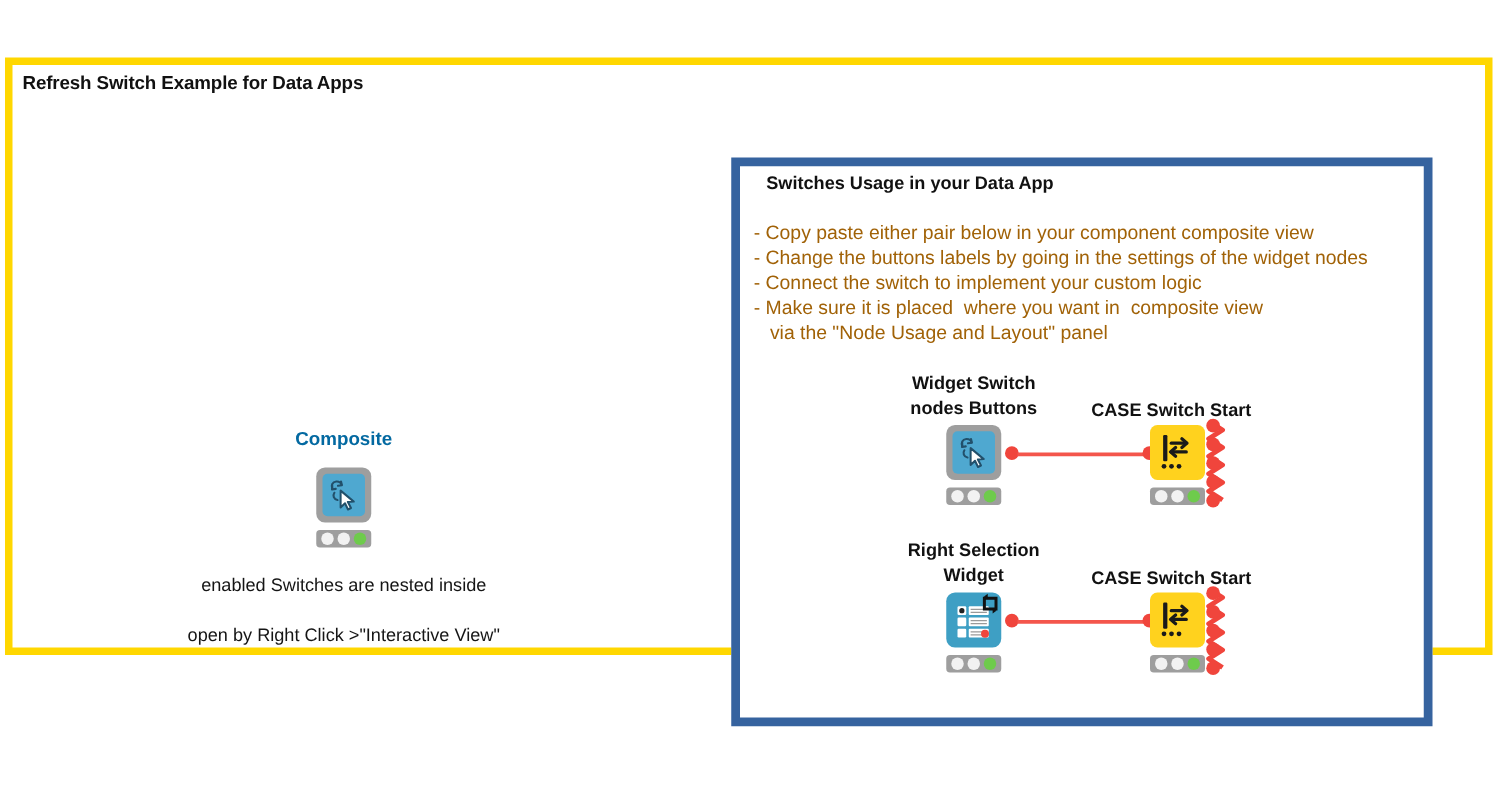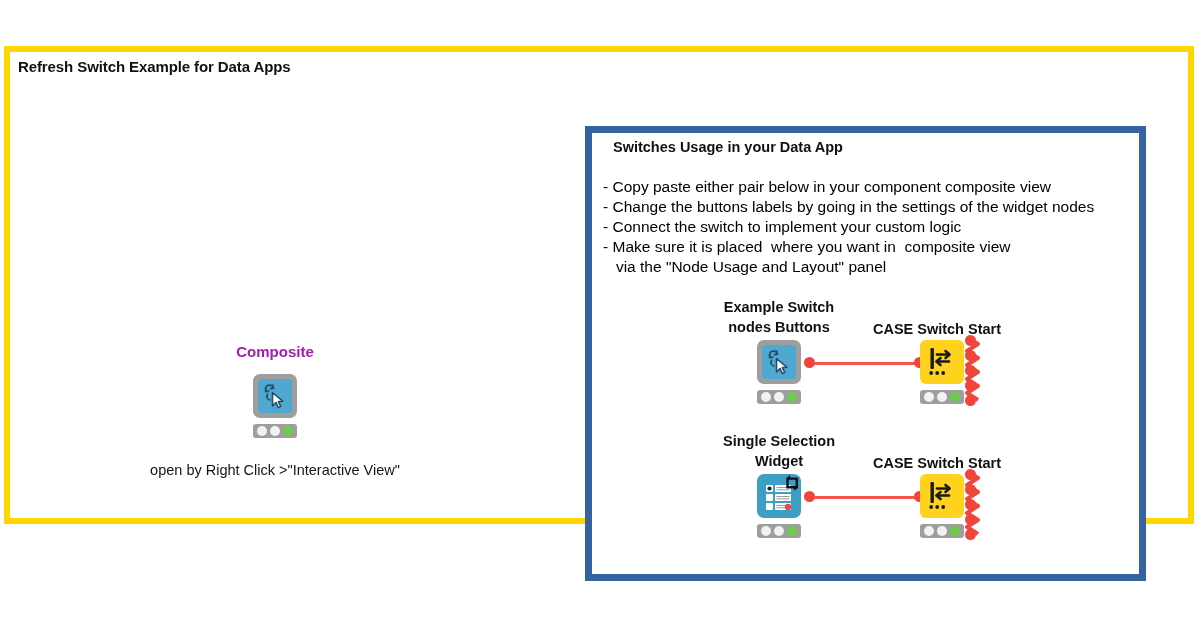--- a/index.html
+++ b/index.html
@@ -52,21 +52,21 @@
     position: absolute;
     left: 120px;
     top: 290px;
     width: 290px;
     text-align: center;
   }
   .cluster-title {
     font-size: 15px;
     font-weight: bold;
     line-height: 20px;
-    color: #a21caf;
+    color: #0369a1;
   }
   .node-wrap {
     display: inline-block;
     position: relative;
     margin-top: 12px;
   }
   .caption-line {
     font-size: 14.5px;
     line-height: 20px;
     color: #151515;
@@ -167,21 +167,21 @@
     font-weight: bold;
     white-space: nowrap;
     margin-left: 10px;
   }
   #blue-bullets {
     position: absolute;
     left: 11px;
     top: 44px;
     font-size: 15.5px;
     line-height: 20px;
-    color: #000000;
+    color: #a16207;
     white-space: pre;
   }
 
   
   .flow-row { position: absolute; }
   .flow-label {
     position: absolute;
     font-size: 14.5px;
     font-weight: bold;
     line-height: 20px;
@@ -225,39 +225,40 @@
           </svg>
         </div>
       </div>
       <div class="traffic">
         <span class="light off"></span>
         <span class="light off"></span>
         <span class="light on"></span>
       </div>
     </div>
 
+    <div class="caption-line" id="composite-cap1">enabled Switches are nested inside</div>
 
     <div class="caption-line" id="composite-cap2">open by Right Click &gt;"Interactive View"</div>
   </div>
 </div>
 
 <div id="blue-box">
 
   <div id="blue-title">Switches Usage in your Data App</div>
 
   <div id="blue-bullets">- Copy paste either pair below in your component composite view
 - Change the buttons labels by going in the settings of the widget nodes
 - Connect the switch to implement your custom logic
 - Make sure it is placed  where you want in  composite view
    via the "Node Usage and Layout" panel</div>
 
   <div class="flow-row" style="left:0; top:0;">
 
     <div class="flow-label" style="left:112px; top:164px; width:150px;">
-      <div>Example Switch</div>
+      <div>Widget Switch</div>
       <div>nodes Buttons</div>
     </div>
 
     <div style="position:absolute; left:165px; top:207px;">
       <div class="node-frame">
         <div class="node-inner-blue">
           <svg class="node-svg" width="34" height="34" viewBox="0 0 34 34">
             <g fill="none" stroke="#22506b" stroke-width="1.7" stroke-linecap="round" stroke-linejoin="round">
               <path d="M8 12 C6.5 9.5 8 6.5 11 6.2 C13.6 6 15 7.6 15.2 9"></path>
               <path d="M14.8 6.2 L15.5 9.2 L12.4 9.6"></path>
@@ -309,21 +310,21 @@
         <span class="light off"></span>
         <span class="light on"></span>
       </div>
     </div>
   </div>
 
 
   <div class="flow-row" style="left:0; top:134px;">
 
     <div class="flow-label" style="left:112px; top:164px; width:150px;">
-      <div>Single Selection</div>
+      <div>Right Selection</div>
       <div>Widget</div>
     </div>
 
     <div style="position:absolute; left:165px; top:207px;">
       <div class="node-frame no-frame">
         <div class="node-inner-blue solo">
           <svg class="node-svg" width="44" height="44" viewBox="0 0 44 44">
             <rect x="9" y="11" width="7" height="7" rx="1" fill="#ffffff"></rect>
             <circle cx="12.5" cy="14.5" r="2.1" fill="#222222"></circle>
             <rect x="9" y="20" width="7" height="7" rx="1" fill="#ffffff"></rect>

